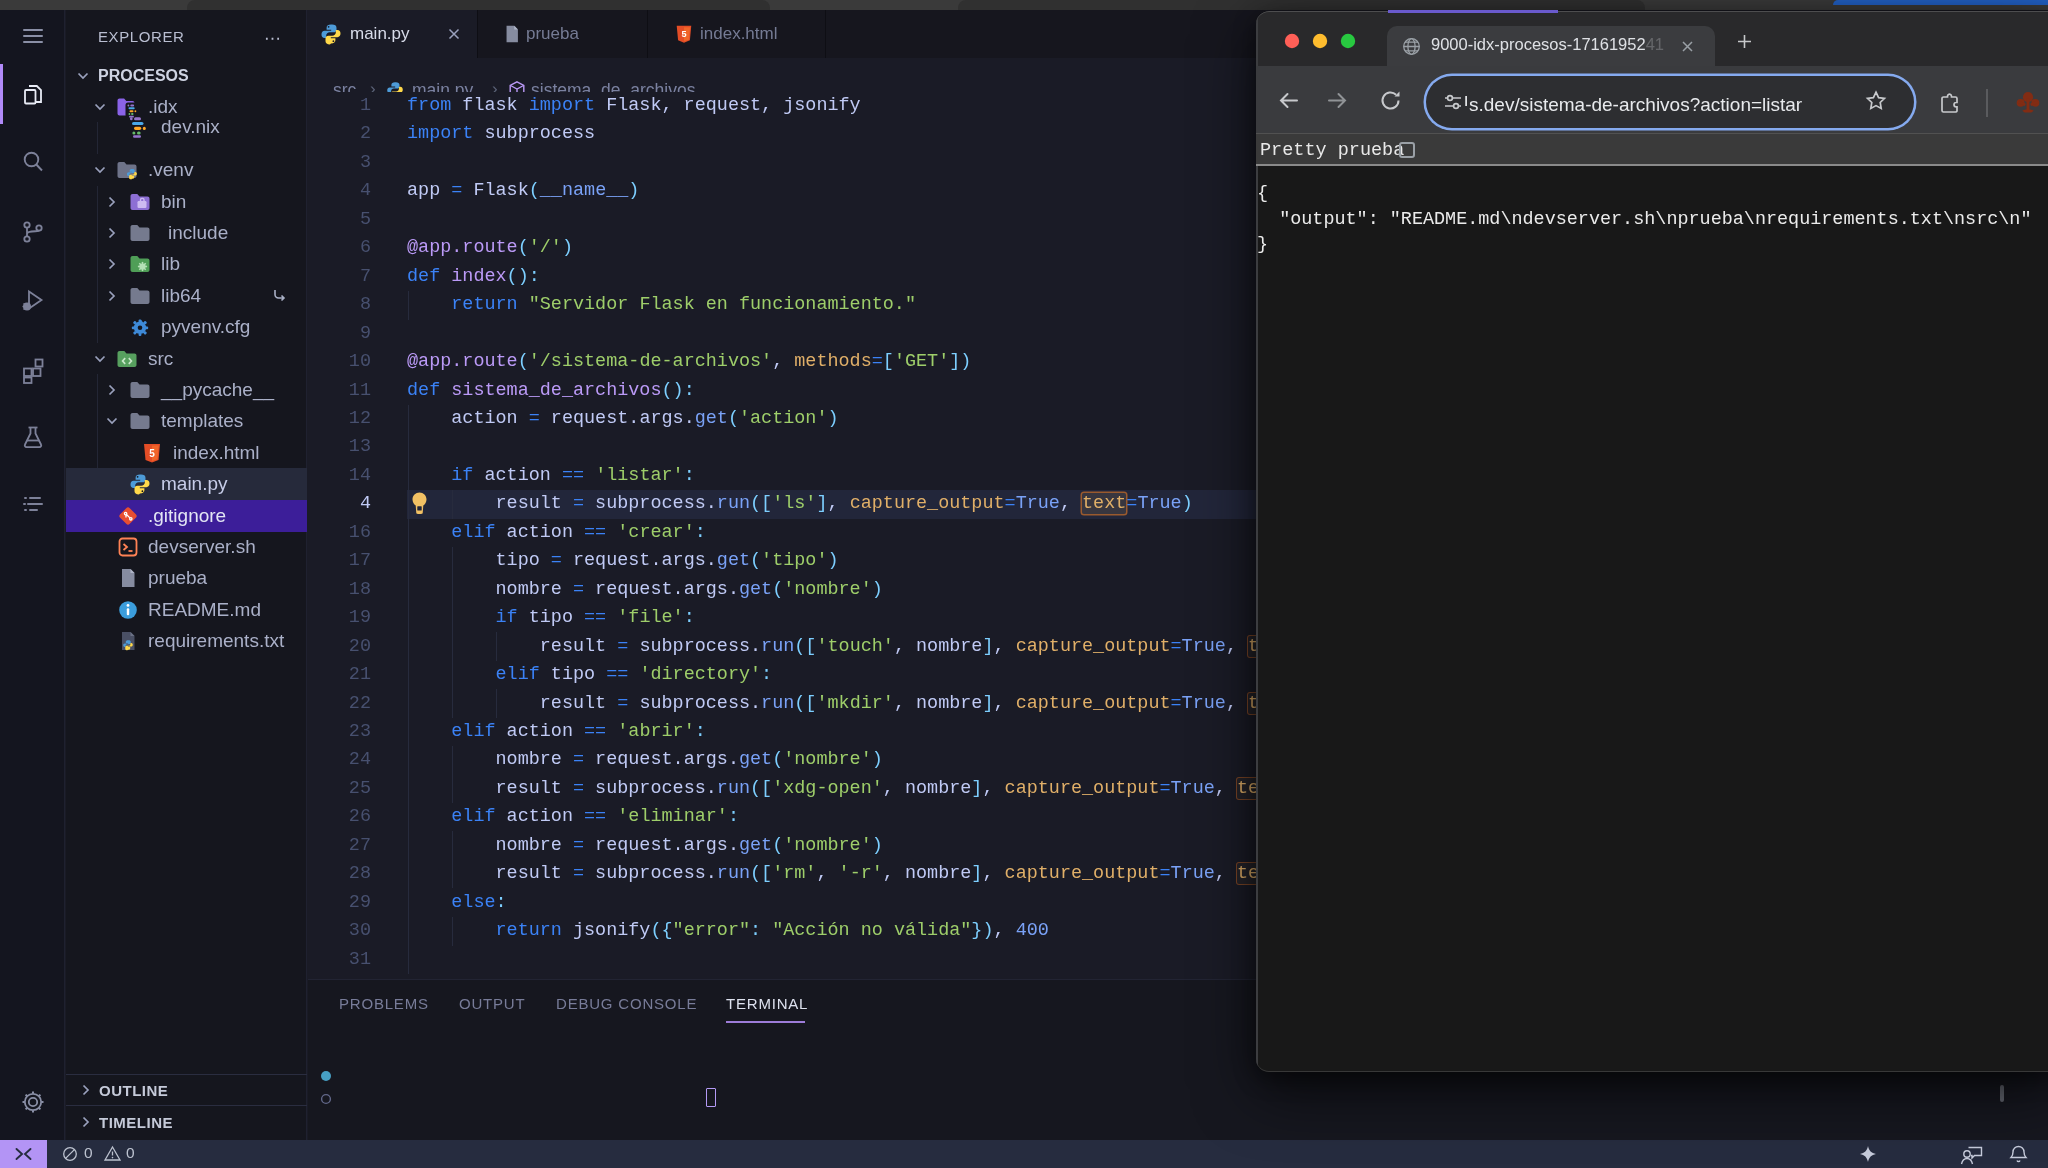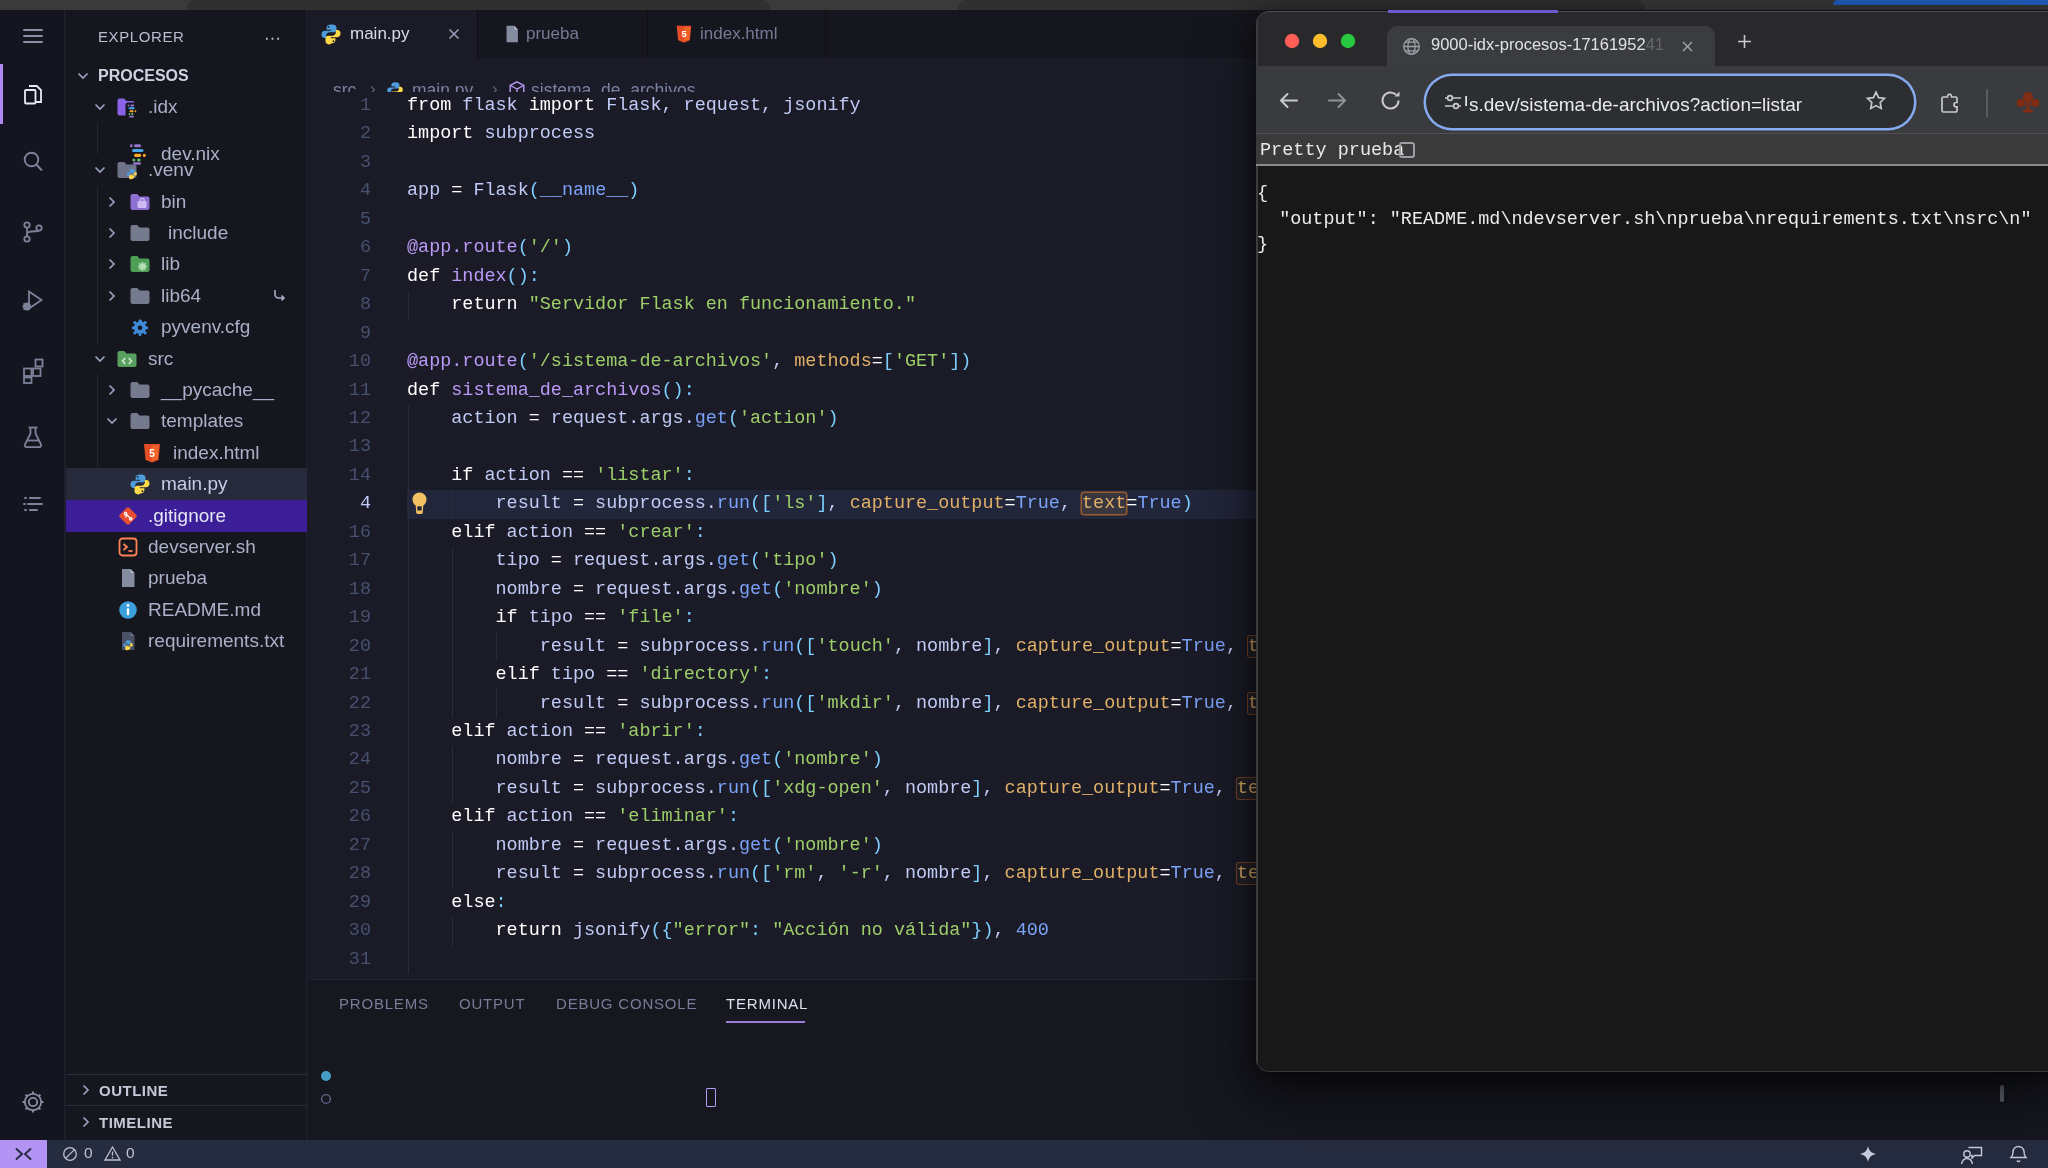--- a/index.html
+++ b/index.html
@@ -21,21 +21,21 @@
   .chev { position:absolute; top:50%; transform:translateY(-50%); width:16px; height:16px; }
   .ticon { position:absolute; top:50%; transform:translateY(-50%); width:22px; height:22px; }
   
   #tabbar { left:308px; top:10px; width:1740px; height:48px; background:#16161e; }
   .tab { position:absolute; top:0; height:48px; }
   .tabtxt { position:absolute; top:50%; transform:translateY(-50%); font-size:17px; white-space:nowrap; }
   #breadcrumbs { left:308px; top:58px; width:1740px; height:34px; background:#1a1b26; }
   #editor { left:308px; top:92px; width:1740px; height:887px; background:#1a1b26; }
   #lnums { position:absolute; left:22px; top:0; width:41px; text-align:right; color:#47506f; font-size:18.45px; line-height:28.45px; font-family:"Liberation Mono",monospace; white-space:pre; }
   #code { position:absolute; left:99px; top:0; font-size:18.45px; line-height:28.45px; font-family:"Liberation Mono",monospace; white-space:pre; color:#c0caf5; }
-  .k { color:#ffffff; } .s { color:#9ece6a; } .fn { color:#7aa2f7; }
+  .k { color:#3b82f6; } .s { color:#9ece6a; } .fn { color:#7aa2f7; }
   .d { color:#bb9af7; } .p { color:#7dcfff; } .o { color:#e0af68; } .b { color:#7aa2f7; }
   .guide { position:absolute; width:1px; background:#272b3d; }
   #wordbox { box-shadow:0 0 0 1.5px #9a5a2e; background:rgba(224,175,104,.12); border-radius:2px; }
   .wb2 { box-shadow:0 0 0 1px #7a4526; background:rgba(224,175,104,.06); border-radius:2px; }
   
   #panel { left:308px; top:979px; width:1740px; height:161px; background:#16171f; border-top:1px solid #222433; }
   .ptab { position:absolute; top:16px; font-size:15px; letter-spacing:.8px; color:#787c99; white-space:nowrap; }
   #term { position:absolute; left:31px; top:64px; font-size:16.5px; line-height:22.6px; font-family:"Liberation Mono",monospace; color:#bcc5e3; white-space:pre; }
   
   #statusbar { left:0; top:1140px; width:2048px; height:28px; background:#262c3f; }
@@ -156,21 +156,21 @@
             <rect x="1" y="2.8" width="6.2" height="2" rx="1" fill="#4aa8e8"></rect>
             <rect x="2" y="5.7" width="4" height="2" rx="1" fill="#ffa726"></rect>
             <rect x="7" y="5.7" width="1.8" height="2" rx=".9" fill="#ffa726"></rect>
             <rect x="1" y="8.6" width="1.8" height="1.9" rx=".9" fill="#66bb6a"></rect>
             <rect x="3.6" y="8.6" width="2.4" height="1.9" rx=".95" fill="#66bb6a"></rect>
             <rect x="1.6" y="11.3" width="4.8" height="1.7" rx=".85" fill="#9575cd"></rect>
           </g>
         </svg>
       <div class="slbl" style="left:82px;">.idx</div>
     </div>
-    <div class="srow" style="top:128px;">
+    <div class="srow" style="top:101px;">
       <svg class="ticon" style="left:63px;" viewBox="0 0 22 22">
           <rect x="1" y="1.2" width="2.6" height="3" rx="1.3" fill="#9575cd"></rect>
           <rect x="5" y="1.2" width="7" height="3" rx="1.5" fill="#9575cd"></rect>
           <rect x="3" y="5.9" width="11.5" height="3.2" rx="1.6" fill="#4aa8e8"></rect>
           <rect x="5" y="10.7" width="7.2" height="3.2" rx="1.6" fill="#ffa726"></rect>
           <rect x="13.8" y="10.7" width="3" height="3.2" rx="1.5" fill="#ffa726"></rect>
           <rect x="3.4" y="15.4" width="3" height="3" rx="1.5" fill="#66bb6a"></rect>
           <rect x="8" y="15.4" width="3.6" height="3" rx="1.5" fill="#66bb6a"></rect>
           <rect x="4" y="19.3" width="8" height="2.5" rx="1.25" fill="#9575cd"></rect>
         </svg>

